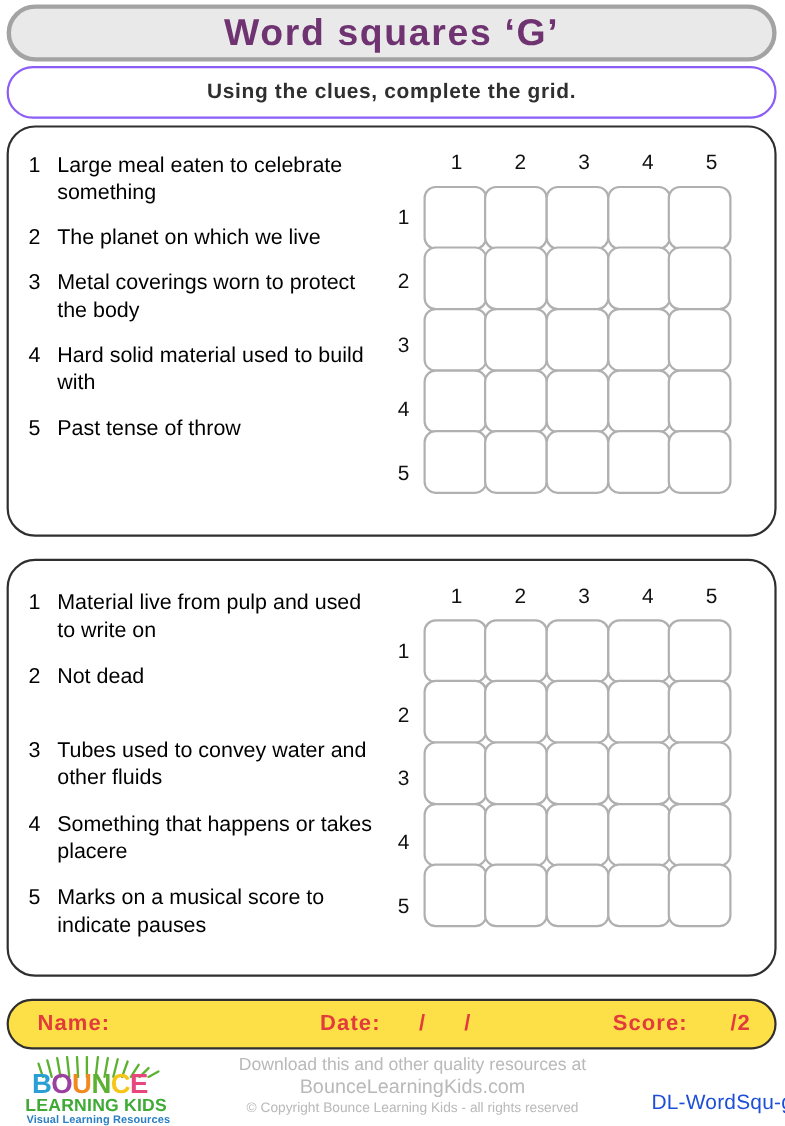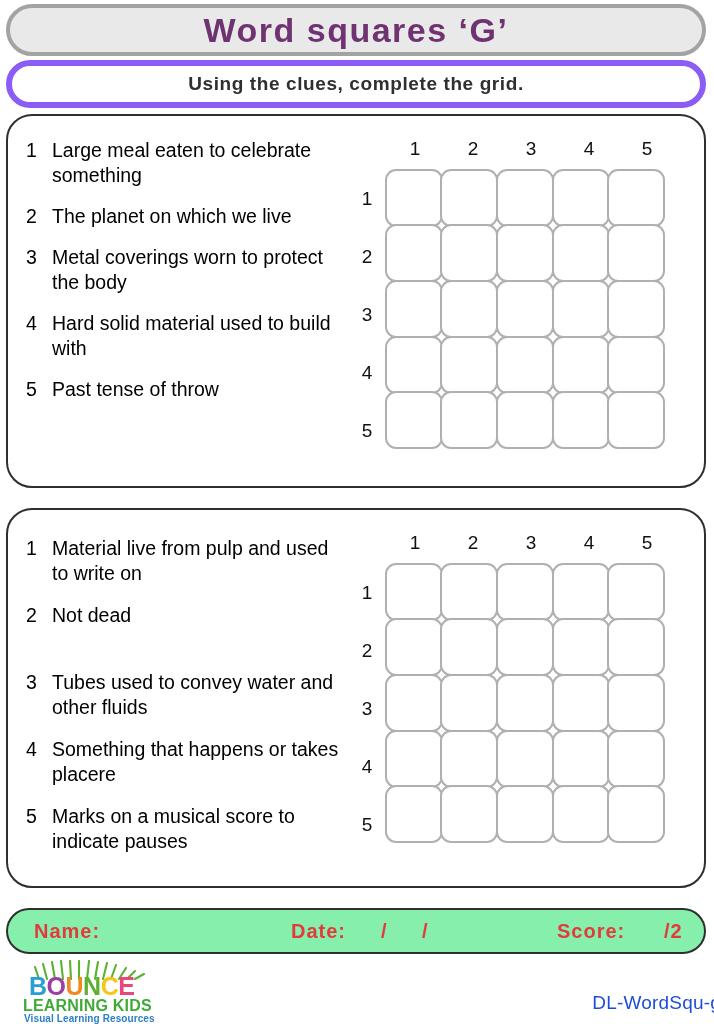--- a/index.html
+++ b/index.html
@@ -47,21 +47,21 @@
 
   
   .subtitle-bar {
     position: absolute;
     left: 6px;
     top: 60px;
     width: 700px;
     height: 48px;
     box-sizing: border-box;
     background: #ffffff;
-    border: 6px solid #8b5cf6;
+    border: 2px solid #8b5cf6;
     border-radius: 24px;
     display: flex;
     align-items: center;
     justify-content: center;
   }
   .subtitle-text {
     color: #2f2f2f;
     font-size: 19px;
     font-weight: bold;
     letter-spacing: 0.6px;
@@ -169,21 +169,21 @@
   }
 
   
   .nds-bar {
     position: absolute;
     left: 6px;
     top: 908px;
     width: 700px;
     height: 46px;
     box-sizing: border-box;
-    background: #86efac;
+    background: #fde047;
     border: 2px solid #2f2f2f;
     border-radius: 23px;
   }
   .nds-item {
     position: absolute;
     top: 50%;
     transform: translateY(-50%);
     color: #e23b3b;
     font-size: 20px;
     font-weight: bold;
@@ -482,17 +482,22 @@
           <line x1="102" y1="19" x2="111" y2="14"></line>
         </g>
       </svg>
       <div class="logo-bounce">
         <span class="lb-b">B</span><span class="lb-o">O</span><span class="lb-u">U</span><span class="lb-n">N</span><span class="lb-c">C</span><span class="lb-e">E</span>
       </div>
       <div class="logo-learning">LEARNING KIDS</div>
       <div class="logo-tagline">Visual Learning Resources</div>
     </div>
 
+    <div class="footer-center">
+      <div class="fc-line1">Download this and other quality resources at</div>
+      <div class="fc-line2">BounceLearningKids.com</div>
+      <div class="fc-line3">© Copyright Bounce Learning Kids - all rights reserved</div>
+    </div>
 
     <div class="doc-code">DL-WordSqu-g</div>
   </div>
 
 </div>
 
 </body></html>

